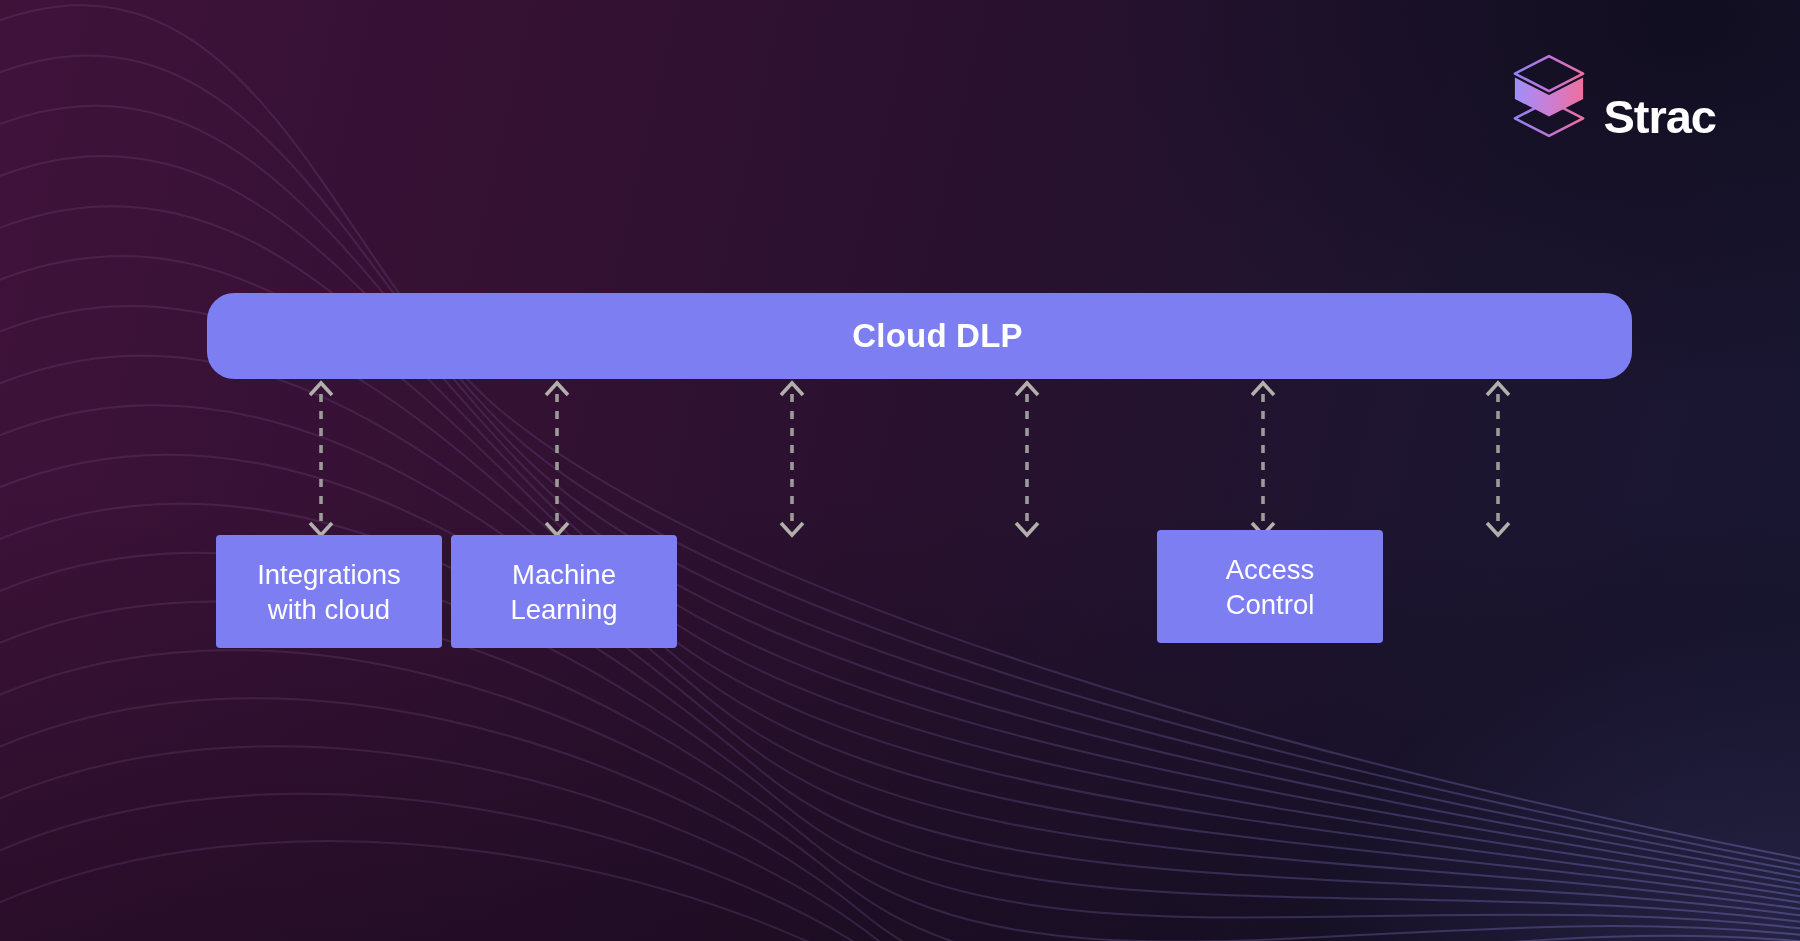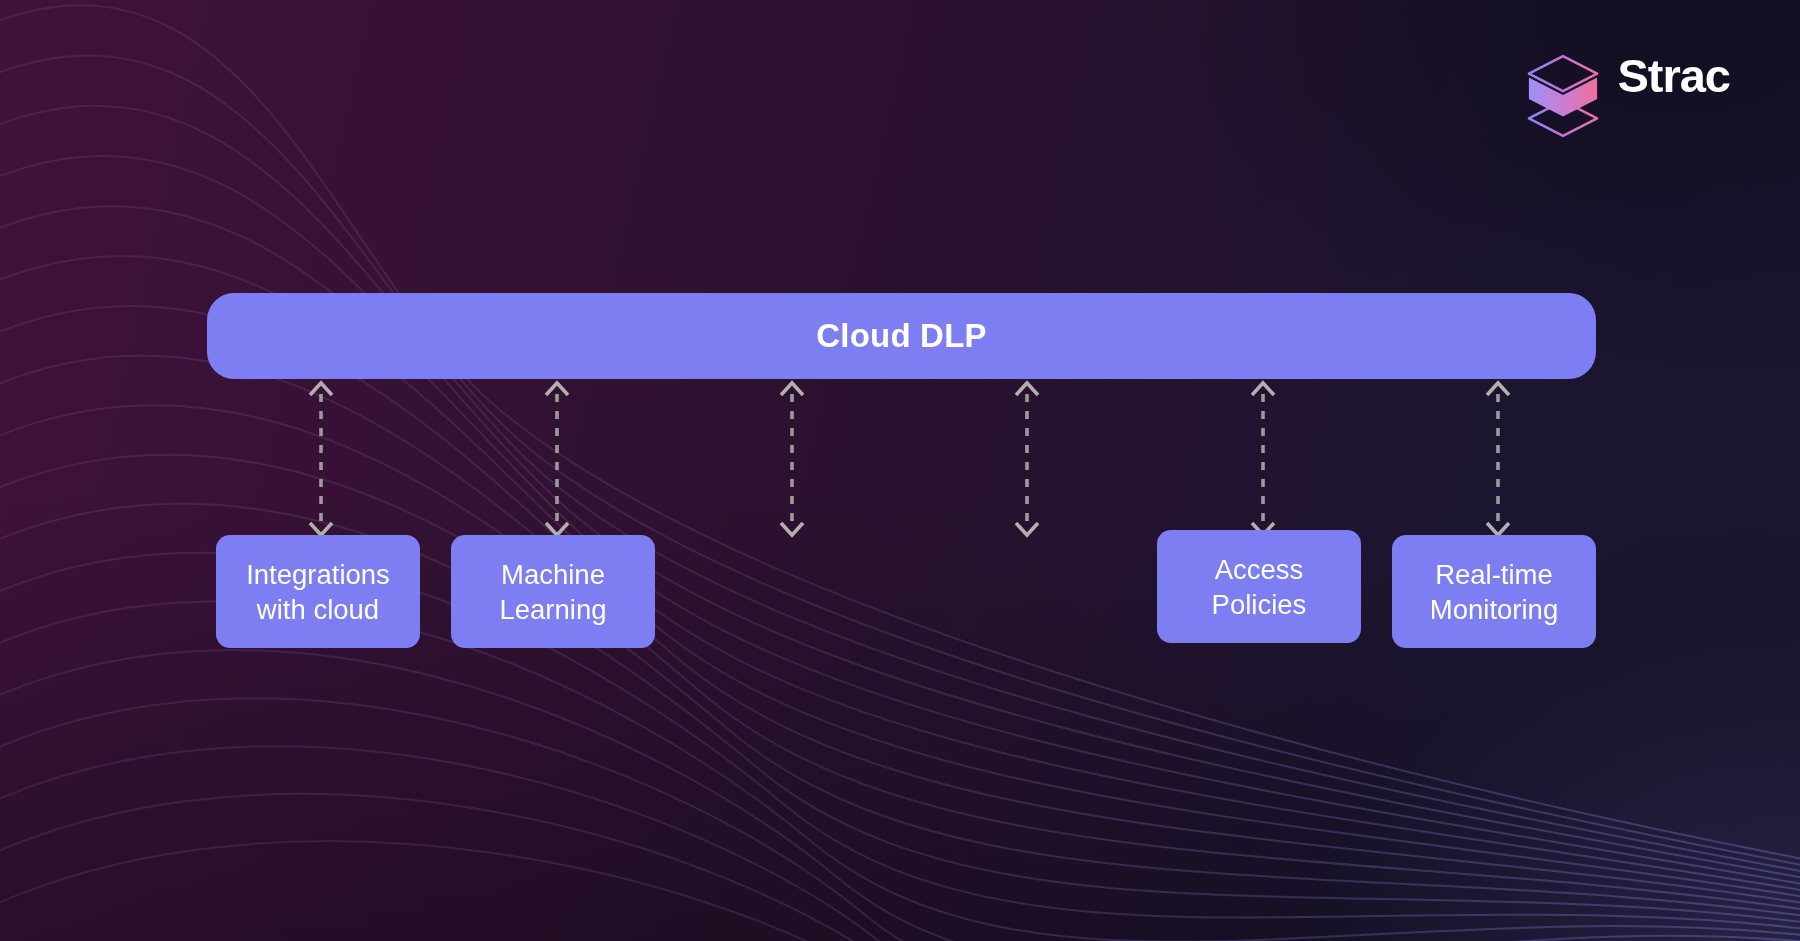--- a/index.html
+++ b/index.html
@@ -8,34 +8,34 @@
     font-family:"Liberation Sans","DejaVu Sans",sans-serif;
     background:
       radial-gradient(760px 520px at 99% 100%, rgba(50,47,90,.60), rgba(50,47,90,0) 62%),
       linear-gradient(to bottom, rgba(8,5,14,0) 52%, rgba(8,5,14,.34) 100%),
       radial-gradient(950px 620px at 93% 2%, rgba(10,8,20,.55), rgba(10,8,20,0) 62%),
       linear-gradient(103deg, #3f123a 0%, #331133 30%, #28112e 52%, #1d1530 76%, #181631 100%);
   }
   svg.bg{position:absolute;inset:0;pointer-events:none;}
 
   
-  .brand{position:absolute;top:52px;right:70px;display:flex;align-items:flex-start;gap:16px;}
+  .brand{position:absolute;top:52px;right:84px;display:flex;align-items:flex-end;gap:16px;}
   .brand-text{color:#ffffff;font-size:47px;font-weight:700;letter-spacing:-1px;line-height:1;}
 
   
   .node,.root-node{
     position:absolute;display:flex;align-items:center;justify-content:center;
-    background:var(--node-fill,#7d7ef2);color:var(--node-text,#fff);text-align:center;
+    background:var(--node-fill,#7d7ef2);color:var(--node-text,#fff);text-align:center;padding-left:36px;
   }
   .root-node{
     left:207px;top:293px;width:1389px;height:86px;border-radius:27px;
     font-size:33px;font-weight:700;letter-spacing:.2px;
   }
   .node{
-    top:535px;width:204px;height:113px;border-radius:14px;
+    top:535px;width:226px;height:113px;border-radius:4px;
     font-size:27.5px;font-weight:400;line-height:35px;padding:0 24px;box-sizing:border-box;
   }
   .node.n0{left:216px;}
   .node.n1{left:451px;}
   .node.n2{left:686px;}
   .node.n3{left:922px;}
   .node.n4{left:1157px;top:530px;}
   .node.n5{left:1392px;}
 
   
@@ -174,19 +174,16 @@
     <polyline points="6,143 17,155 28,143" fill="none" stroke="#b2b0aa" stroke-width="3.6"></polyline>
   </svg>
 
   <div class="node n0">
     <span>Integrations with cloud</span>
   </div>
   <div class="node n1">
     <span>Machine Learning</span>
   </div>
   <div class="node n4">
-    <span>Access Policies</span>
-  </div>
-  <div class="node n5">
-    <span>Real-time Monitoring</span>
+    <span>Access Control</span>
   </div>
 
 </div>
 
 </body></html>

